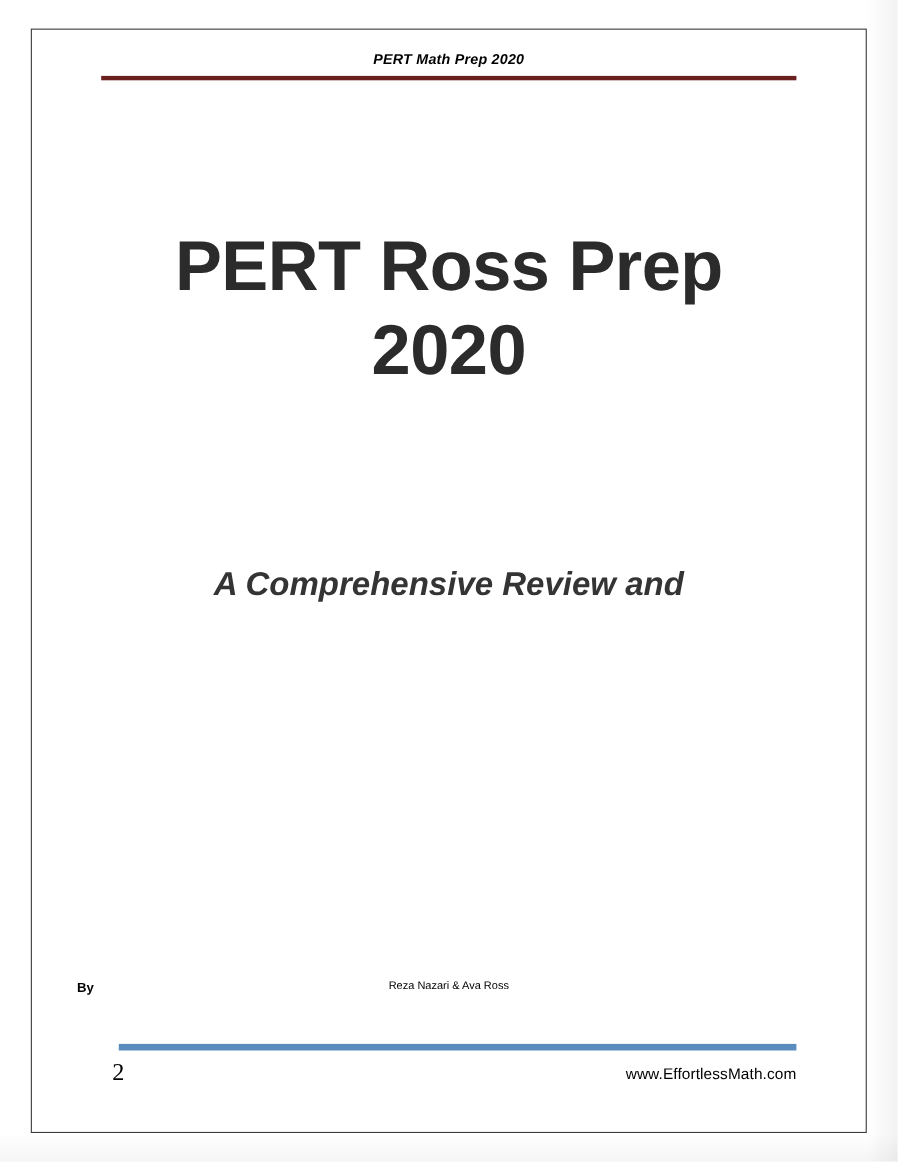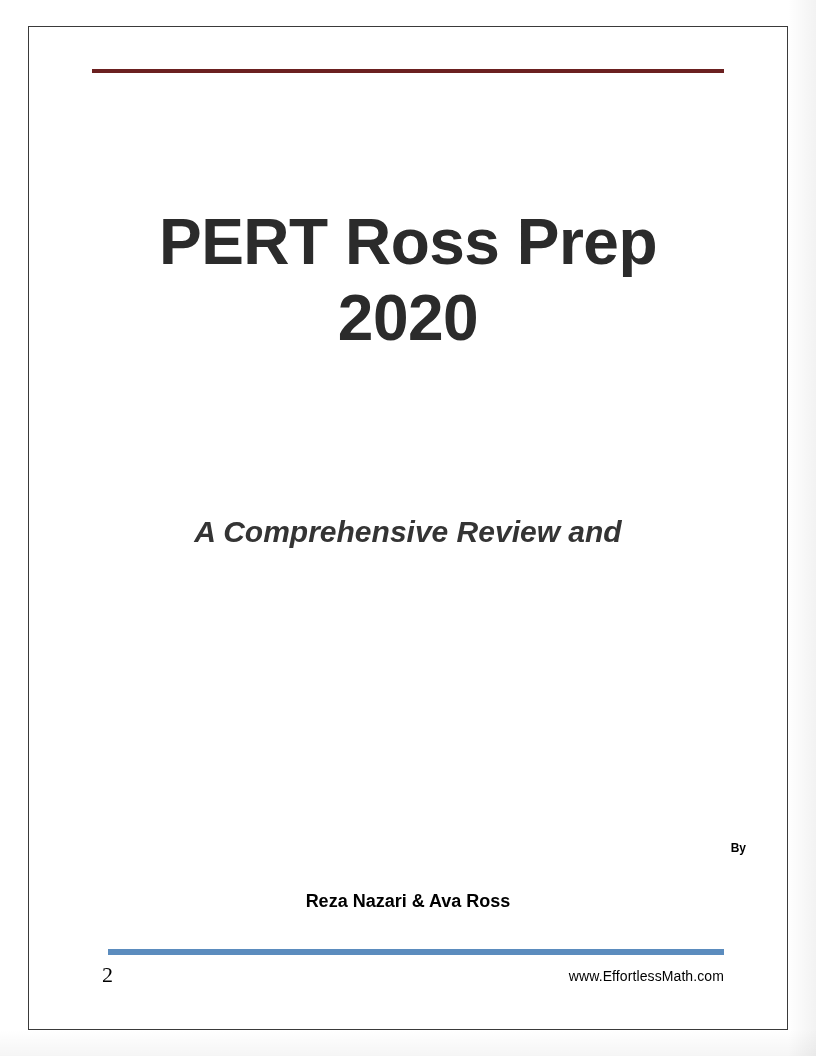--- a/index.html
+++ b/index.html
@@ -87,35 +87,35 @@
     font-weight: bold;
     font-style: italic;
     line-height: 1.58;
     color: #343434;
   }
 
   
   .byline-by {
     position: absolute;
     left: 70px;
-    top: 841px;
+    top: 891px;
     width: 676px;
-    text-align: right;
+    text-align: left;
     font-size: 12px;
     font-weight: bold;
     color: #000000;
   }
   .byline-authors {
     position: absolute;
     left: 70px;
     top: 891px;
     width: 676px;
     text-align: center;
-    font-size: 18px;
-    font-weight: bold;
+    font-size: 10px;
+    font-weight: normal;
     color: #000000;
   }
 
   
   .footer-rule {
     position: absolute;
     left: 108px;
     top: 949px;
     width: 616px;
     height: 6px;
@@ -157,20 +157,23 @@
     background: linear-gradient(to bottom, rgba(0,0,0,0.00), rgba(0,0,0,0.04));
   }
 </style>
 </head>
 <body>
 
 <div class="page">
 
   <div class="page-frame"></div>
 
+  <div class="header">
+    <div class="header-title">PERT Math Prep 2020</div>
+  </div>
   <div class="header-rule"></div>
 
   <div class="title-block">
     <div class="book-title">PERT Ross Prep</div>
     <div class="book-title">2020</div>
   </div>
 
   <div class="subtitle-block">
     <div class="book-subtitle">A Comprehensive Review and</div>
   </div>

